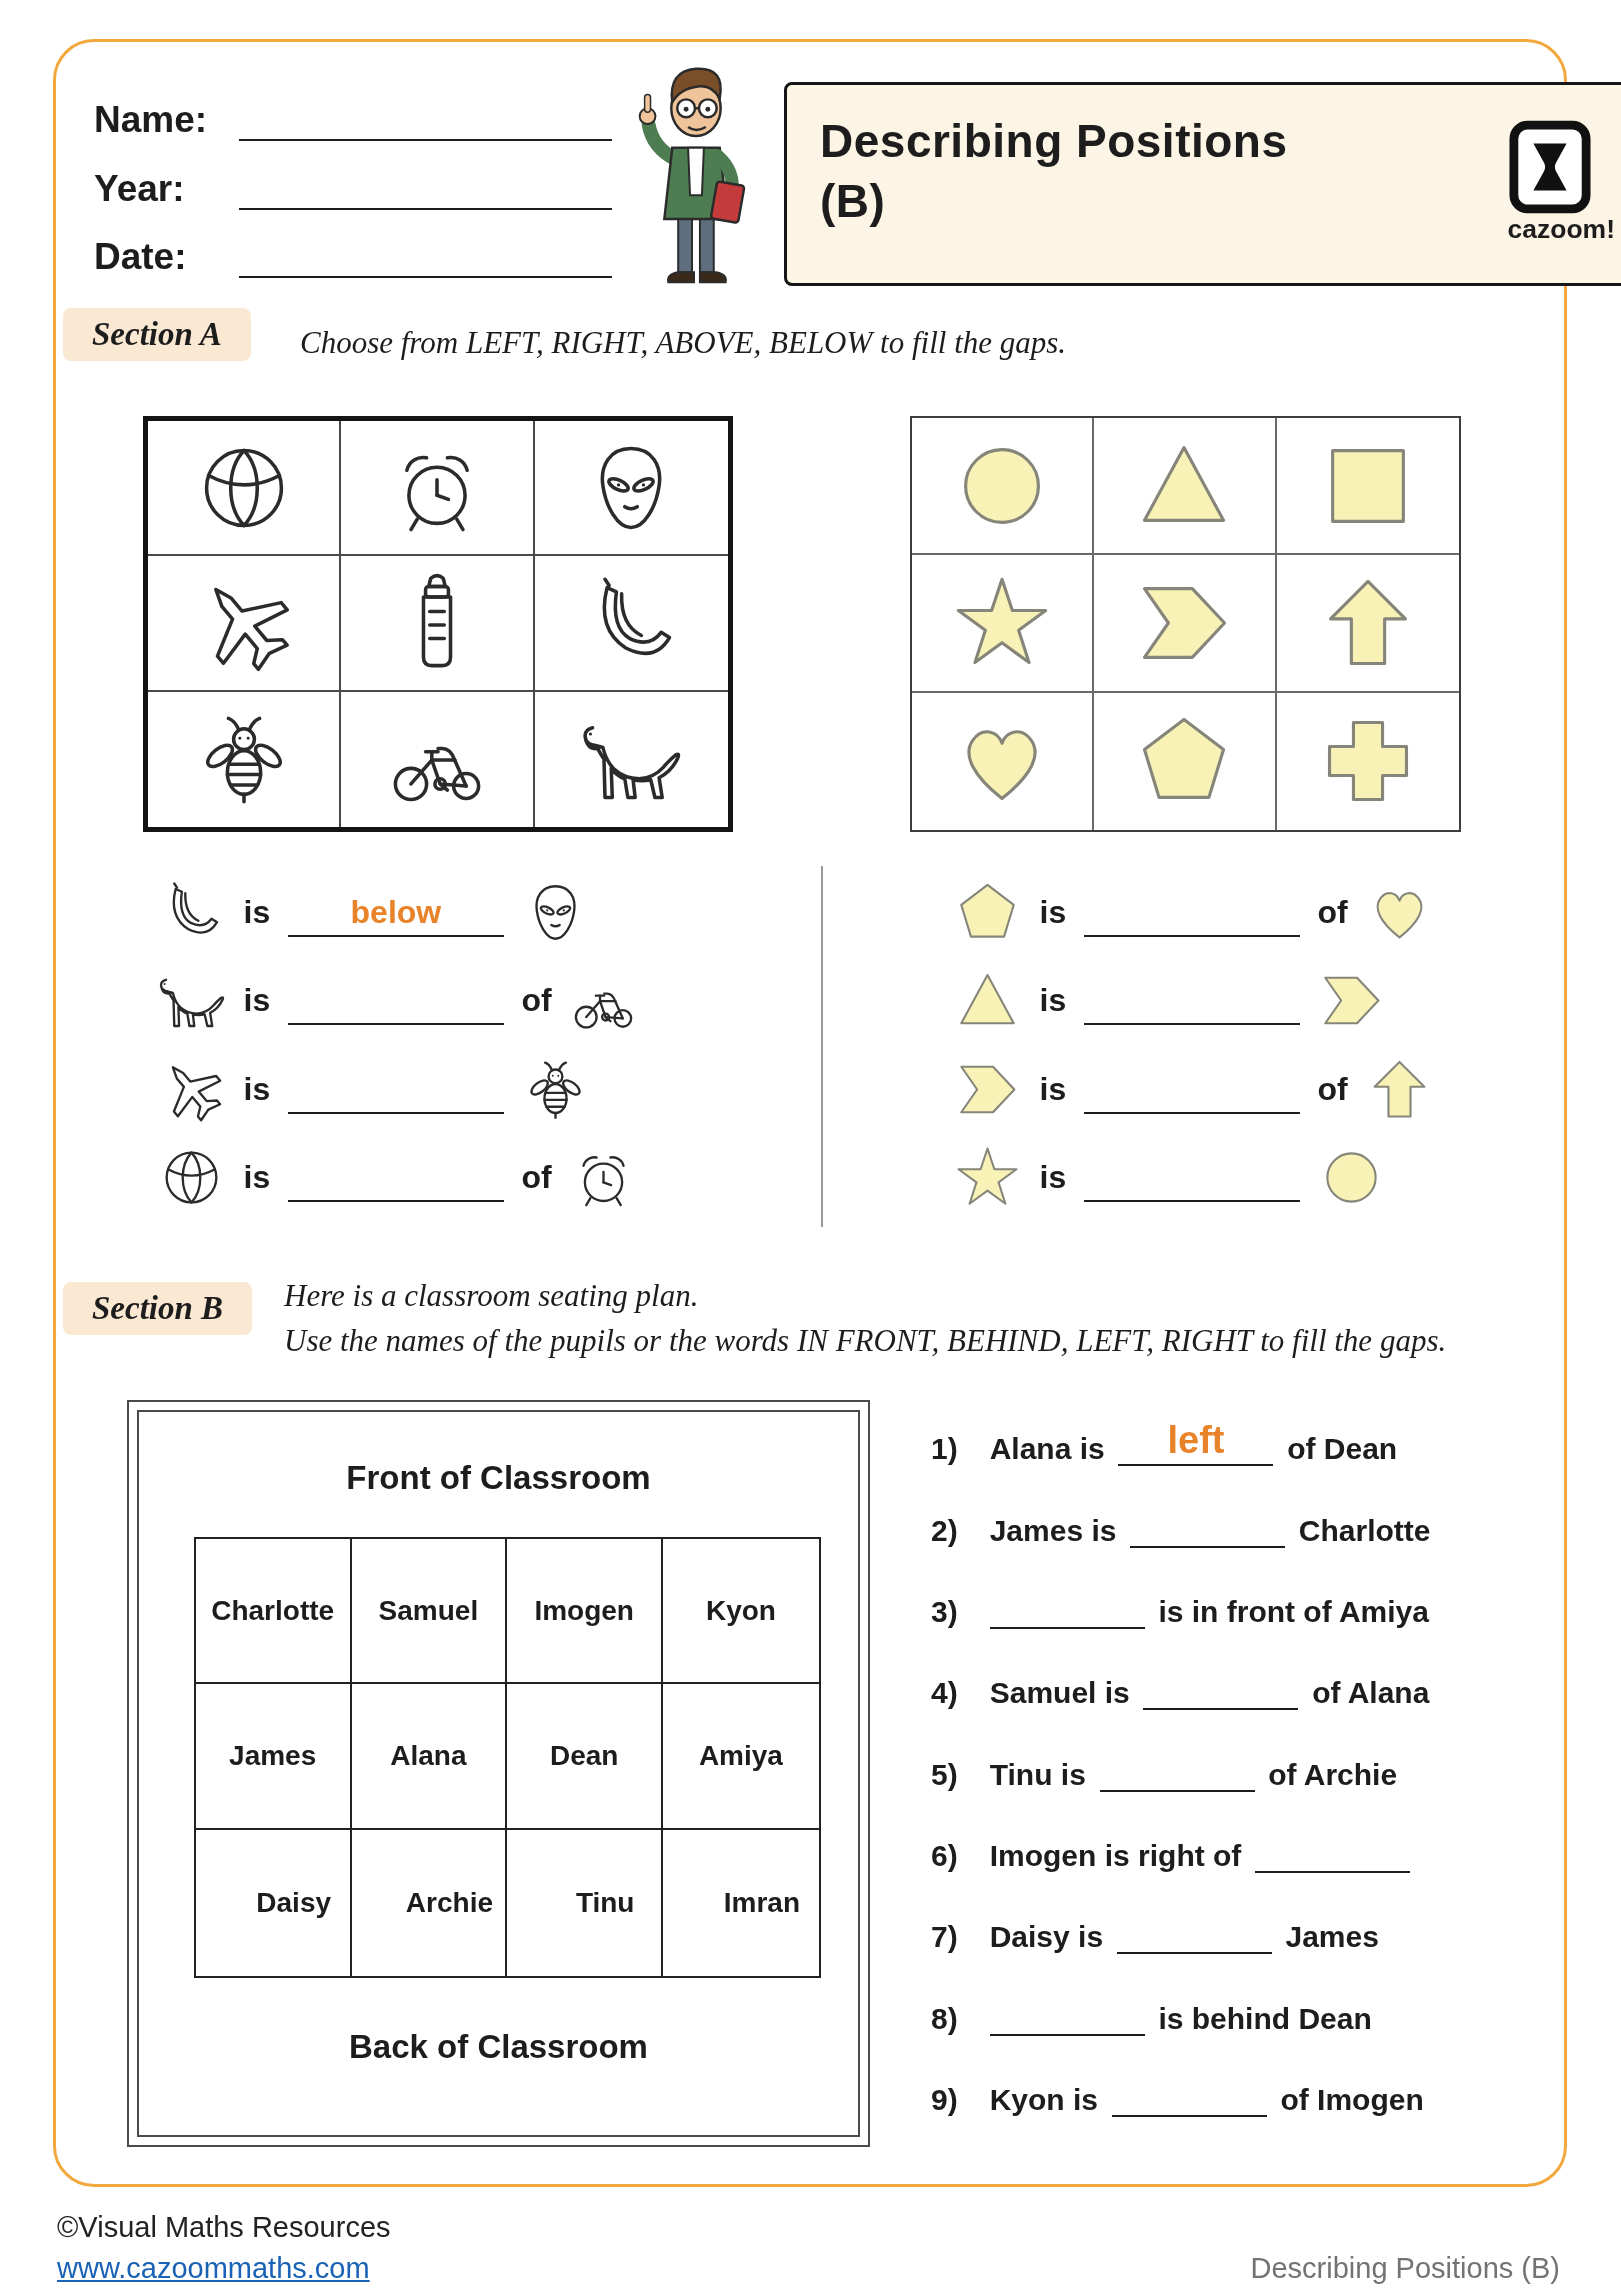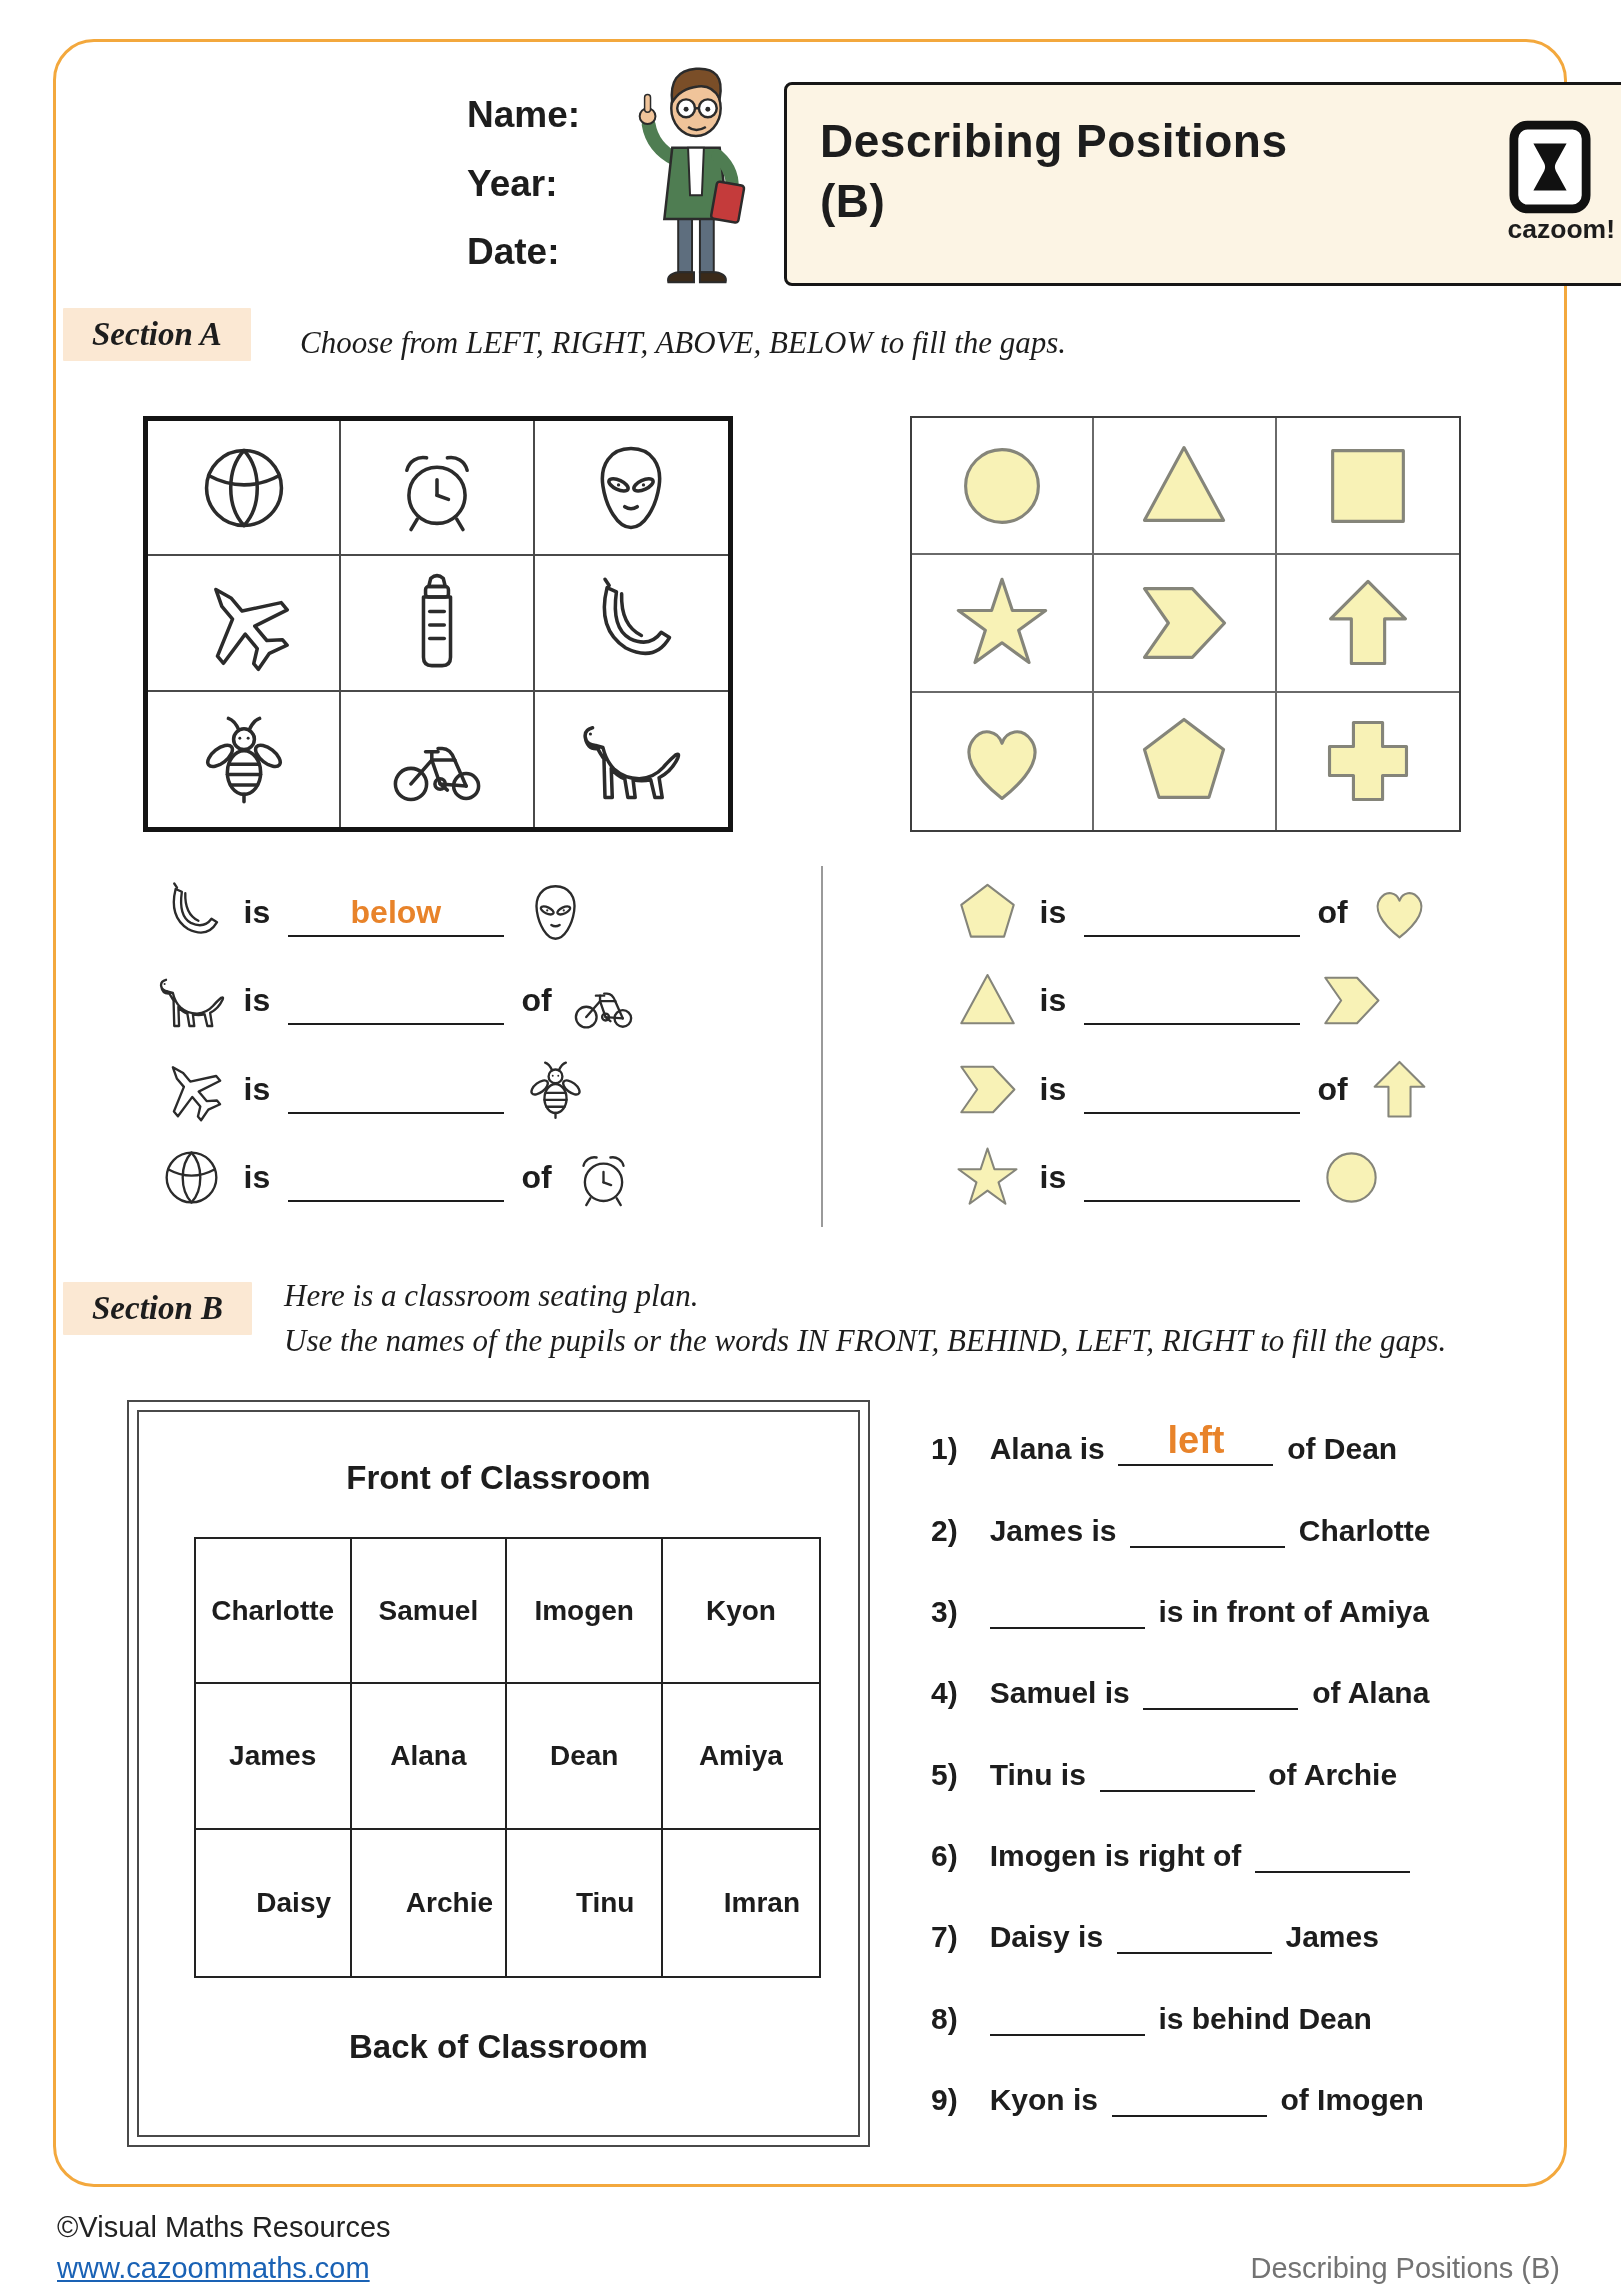--- a/index.html
+++ b/index.html
@@ -3,36 +3,36 @@
 <meta charset="utf-8">
 <style>
   * { margin:0; padding:0; box-sizing:border-box; }
   body { background:#ffffff; font-family:"Liberation Sans", sans-serif; color:#1d1d1d; }
   .page { position:relative; width:1621px; height:2293px; background:#fff; overflow:hidden; }
   .page-border { position:absolute; left:53px; top:39px; width:1514px; height:2148px;
                  border:3.9px solid #F3A83D; border-radius:41px; }
 
   
   .header-fields { position:absolute; left:94px; top:94px; width:518px; }
-  .field-row { display:flex; align-items:flex-end; height:47px; margin-bottom:21.6px;flex-direction:column; }
+  .field-row { display:flex; align-items:flex-end; height:47px; margin-bottom:21.6px; }
   .field-label { font-weight:bold; font-size:37px; width:145px; }
   .field-line { flex:1; height:39px; border-bottom:2.9px solid #1d1d1d; }
   .teacher { position:absolute; left:613px; top:49px; width:162px; height:247px; }
   .teacher svg { width:100%; height:100%; }
   .title-box { position:absolute; left:784px; top:82px; width:856px; height:204px;
                background:#FCF4E4; border:3.9px solid #161616; border-radius:8px; }
   .title-text { position:absolute; left:33px; top:25.5px; font-size:46px; font-weight:bold;
                 line-height:1.32; letter-spacing:0.5px; }
   .logo { position:absolute; right:25.5px; top:35px; width:123px; text-align:center; }
   .logo-mark { width:82px; height:94px; margin:0 auto; }
   .logo-mark svg { width:100%; height:100%; }
   .logo-text { font-size:26.5px; font-weight:bold;margin-left:19px; }
 
   
-  .pill { position:absolute; background:#FBE8D3; border-radius:1px; padding:7.8px 29px;
+  .pill { position:absolute; background:#FBE8D3; border-radius:8px; padding:7.8px 29px;
           font-family:"Liberation Serif", serif; font-style:italic; font-weight:bold; font-size:33px; }
   .pill-a { left:63px; top:308px; }
   .pill-b { left:63px; top:1282px; }
   .instruction { position:absolute; font-family:"Liberation Serif", serif; font-style:italic; font-size:31px; }
   .instr-a { left:300px; top:325px; }
   .instr-b { left:284px; top:1274px; line-height:1.45; }
 
   
   .grid { position:absolute; display:grid; grid-template-columns:repeat(3,1fr);
           grid-template-rows:repeat(3,1fr); background:#fff; }

